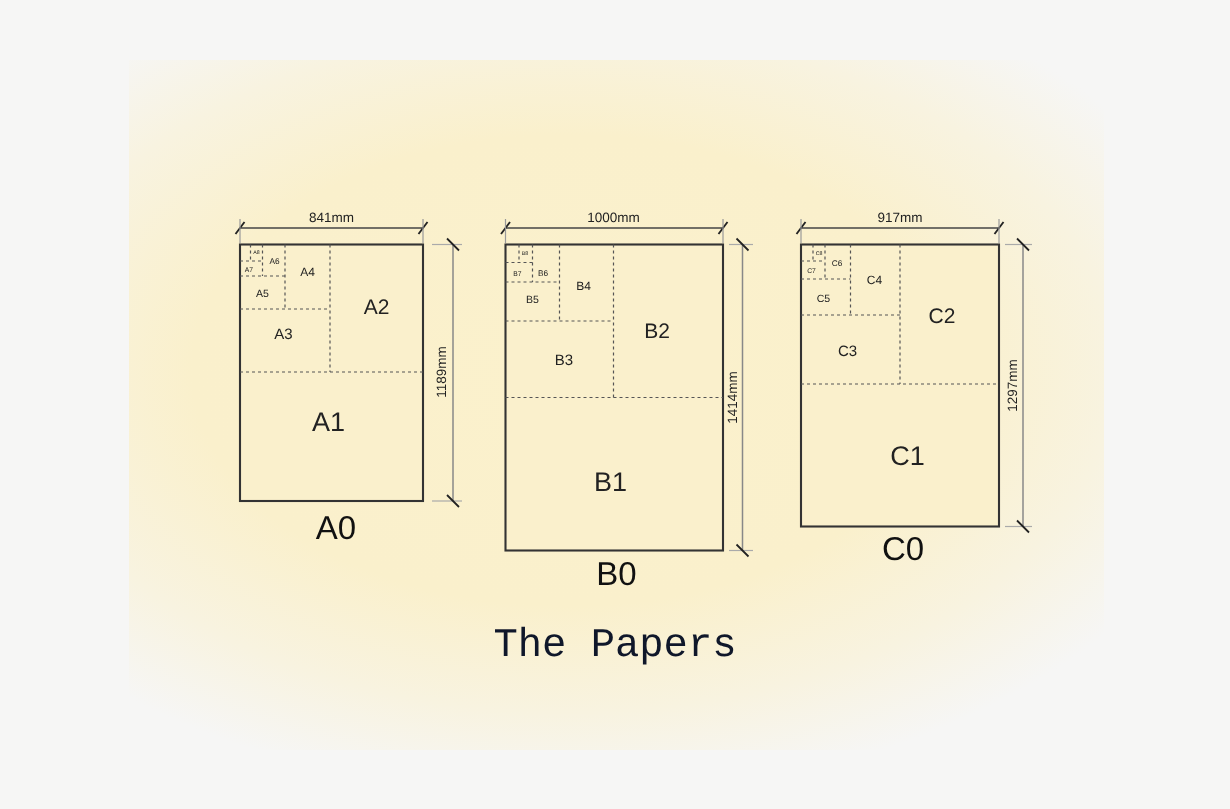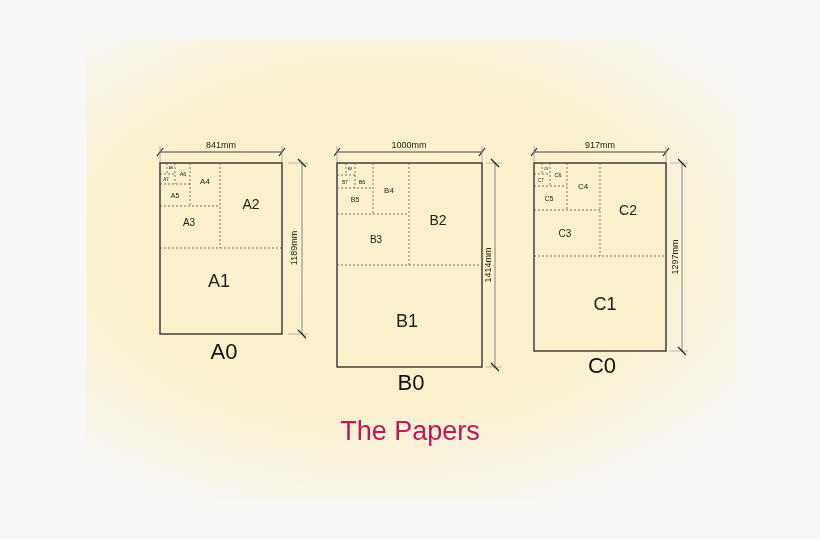--- a/index.html
+++ b/index.html
@@ -1,20 +1,20 @@
 <!DOCTYPE html>
 <html><head>
 <meta charset="utf-8">
 <style>
   html,body{margin:0;padding:0;}
   body{width:820px;height:539px;position:relative;overflow:hidden;background:#f6f6f5;font-family:"Liberation Sans",sans-serif;}
   .bg{position:absolute;left:86px;top:40px;width:650px;height:460px;
       background:radial-gradient(ellipse 70% 62% at 45% 45%, #fbf1cc 0%, #faf0cc 55%, #f8f3e0 80%, rgba(246,246,245,0) 100%);}
   svg{position:absolute;left:0;top:0;}
-  .title{position:absolute;left:0;width:820px;top:416px;text-align:center;font-family:Liberation Sans, sans-serif;font-size:27px;color:#be185d;}
+  .title{position:absolute;left:0;width:820px;top:416px;text-align:center;font-family:Liberation Mono, monospace;font-size:27px;color:#0f172a;}
 </style>
 </head>
 <body>
 
 <div class="bg"></div>
 
 <svg width="820" height="539" viewBox="0 0 820 539">
 
   <g>
 

